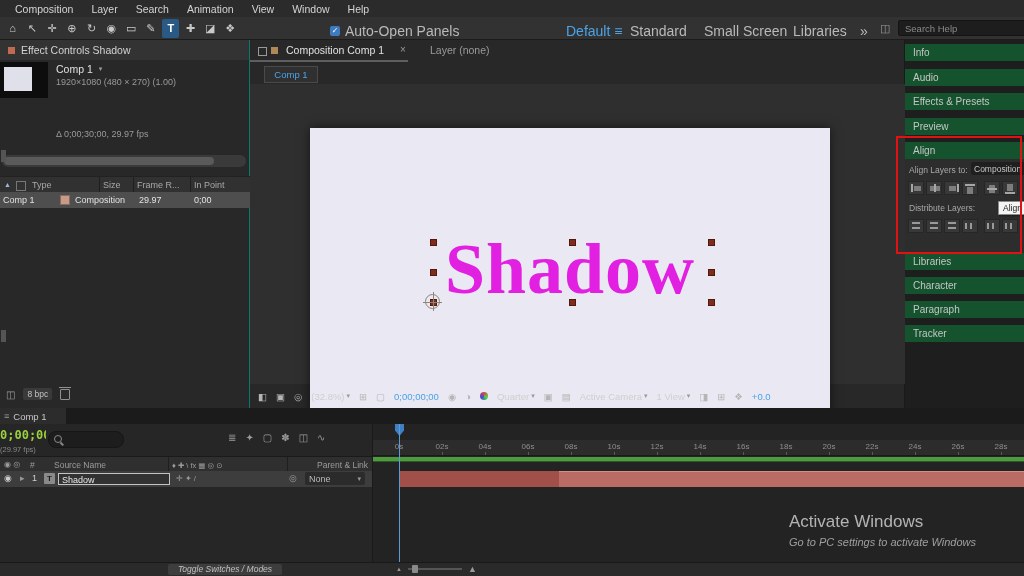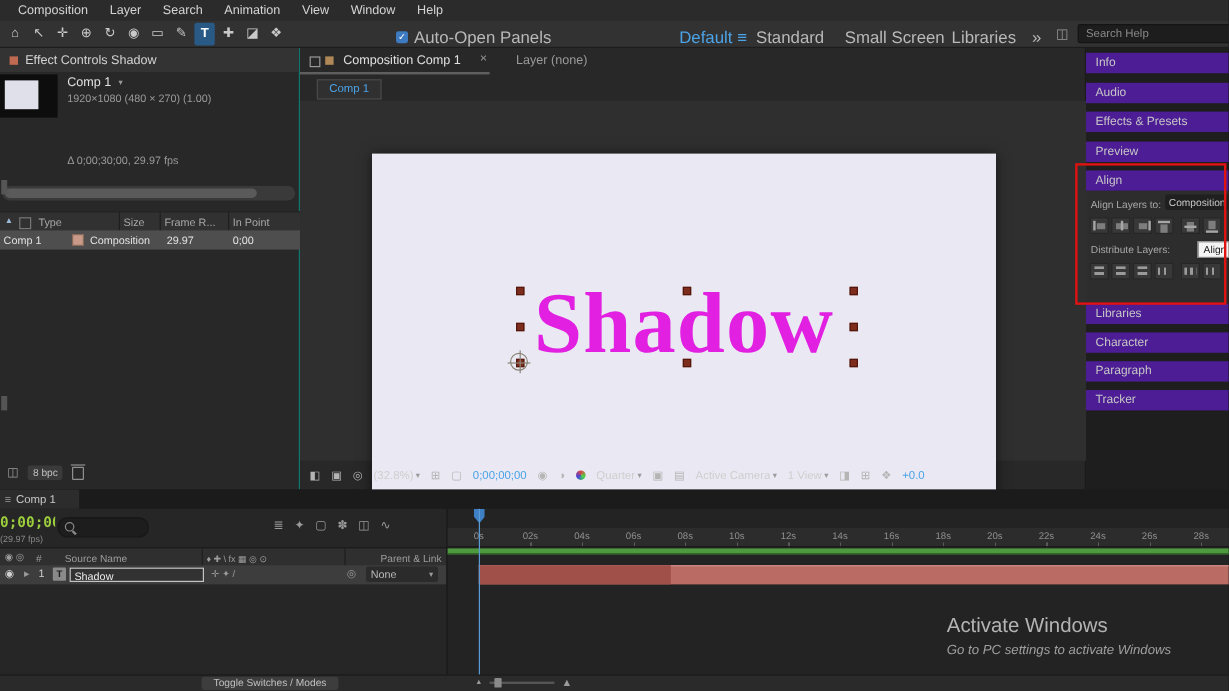--- a/index.html
+++ b/index.html
@@ -32,21 +32,21 @@
   .shadowtext{font-family:"Liberation Serif",serif;font-weight:bold;font-size:72px;line-height:70px;color:#e120e1;text-align:center;letter-spacing:1px;}
   .hnd{position:absolute;width:7px;height:7px;background:#7e2c1c;border:1px solid #53180d;box-sizing:border-box;}
   .anchor{position:absolute;width:13px;height:13px;border:1px solid #8a8578;border-radius:50%;}
   .anchor::before{content:"";position:absolute;left:50%;top:-3px;bottom:-3px;width:1px;background:#8a8578;}
   .anchor::after{content:"";position:absolute;top:50%;left:-3px;right:-3px;height:1px;background:#8a8578;}
   .vctrl{display:flex;align-items:center;gap:9px;color:#b5b5b5;font-size:9.5px;padding-left:8px;}
   .blue{color:#4ba3e8;}
   .chev{font-size:7px;color:#9a9a9a;margin-left:2px;}
   
   .rail{left:905px;top:40px;width:119px;height:368px;background:#1e1e1e;}
-  .rr-row{position:absolute;left:0;width:119px;height:17px;background:#4c1d95;font-size:10px;color:#c6c6c6;display:flex;align-items:center;padding-left:8px;box-sizing:border-box;}
+  .rr-row{position:absolute;left:0;width:119px;height:17px;background:#14532d;font-size:10px;color:#c6c6c6;display:flex;align-items:center;padding-left:8px;box-sizing:border-box;}
   .alignbody{position:absolute;left:0;top:119px;width:119px;height:94px;background:#2d2d2d;}
   .abtn{position:absolute;width:16px;height:14px;background:#383838;border:1px solid #262626;box-sizing:border-box;}
   .vb{position:absolute;background:#a6a6a6;width:2px;top:2px;bottom:2px;}
   .hb{position:absolute;background:#a6a6a6;height:2px;left:2px;right:2px;}
   .bx{position:absolute;background:#7d7d7d;}
   .dbtn-v{position:absolute;width:16px;height:14px;background:#383838;border:1px solid #262626;box-sizing:border-box;}
   .dbtn-v::after{content:"";position:absolute;left:3px;right:3px;top:2px;bottom:2px;background:repeating-linear-gradient(to bottom,#9a9a9a 0 2px,transparent 2px 5px);}
   .dbtn-h{position:absolute;width:16px;height:14px;background:#383838;border:1px solid #262626;box-sizing:border-box;}
   .dbtn-h::after{content:"";position:absolute;left:2px;right:2px;top:3px;bottom:3px;background:repeating-linear-gradient(to right,#9a9a9a 0 2px,transparent 2px 5px);}
   .tooltip{position:absolute;background:#f4f4f4;border:1px solid #8a8a8a;color:#1a1a1a;font-size:8.5px;padding:1px 4px;z-index:6;box-shadow:1px 1px 2px rgba(0,0,0,.4);}
@@ -388,21 +388,21 @@
       <div class="workarea"></div>
       <div class="track" style="left:26px;width:626px;"></div>
       <div class="track-dark" style="left:26px;width:160px;"></div>
       <div class="playhead-head" style="left:22px;top:0;"></div>
       <div class="playhead-line" style="left:26px;top:0;height:138px;"></div>
       <div class="wm1" style="left:416px;top:88px;">Activate Windows</div>
       <div class="wm2" style="left:416px;top:112px;">Go to PC settings to activate Windows</div>
     </div>
 
     <div class="bstrip">
-      <div class="btnflat" style="left:168px;top:1px;width:114px;height:11px;line-height:11px;">Toggle Switches / Modes</div>
+      <div class="btnflat" style="left:168px;top:1px;width:114px;height:11px;line-height:11px;font-style:italic;">Toggle Switches / Modes</div>
       <div class="row ab" style="left:396px;top:1px;gap:6px;">
         <span style="font-size:6px;color:#9a9a9a;">▲</span>
         <span style="display:inline-block;width:54px;height:2px;background:#555;position:relative;">
           <span style="position:absolute;left:4px;top:-3px;width:6px;height:8px;background:#8a8a8a;border-radius:1px;"></span>
         </span>
         <span style="font-size:9px;color:#9a9a9a;">▲</span>
       </div>
     </div>
   </div>
 

